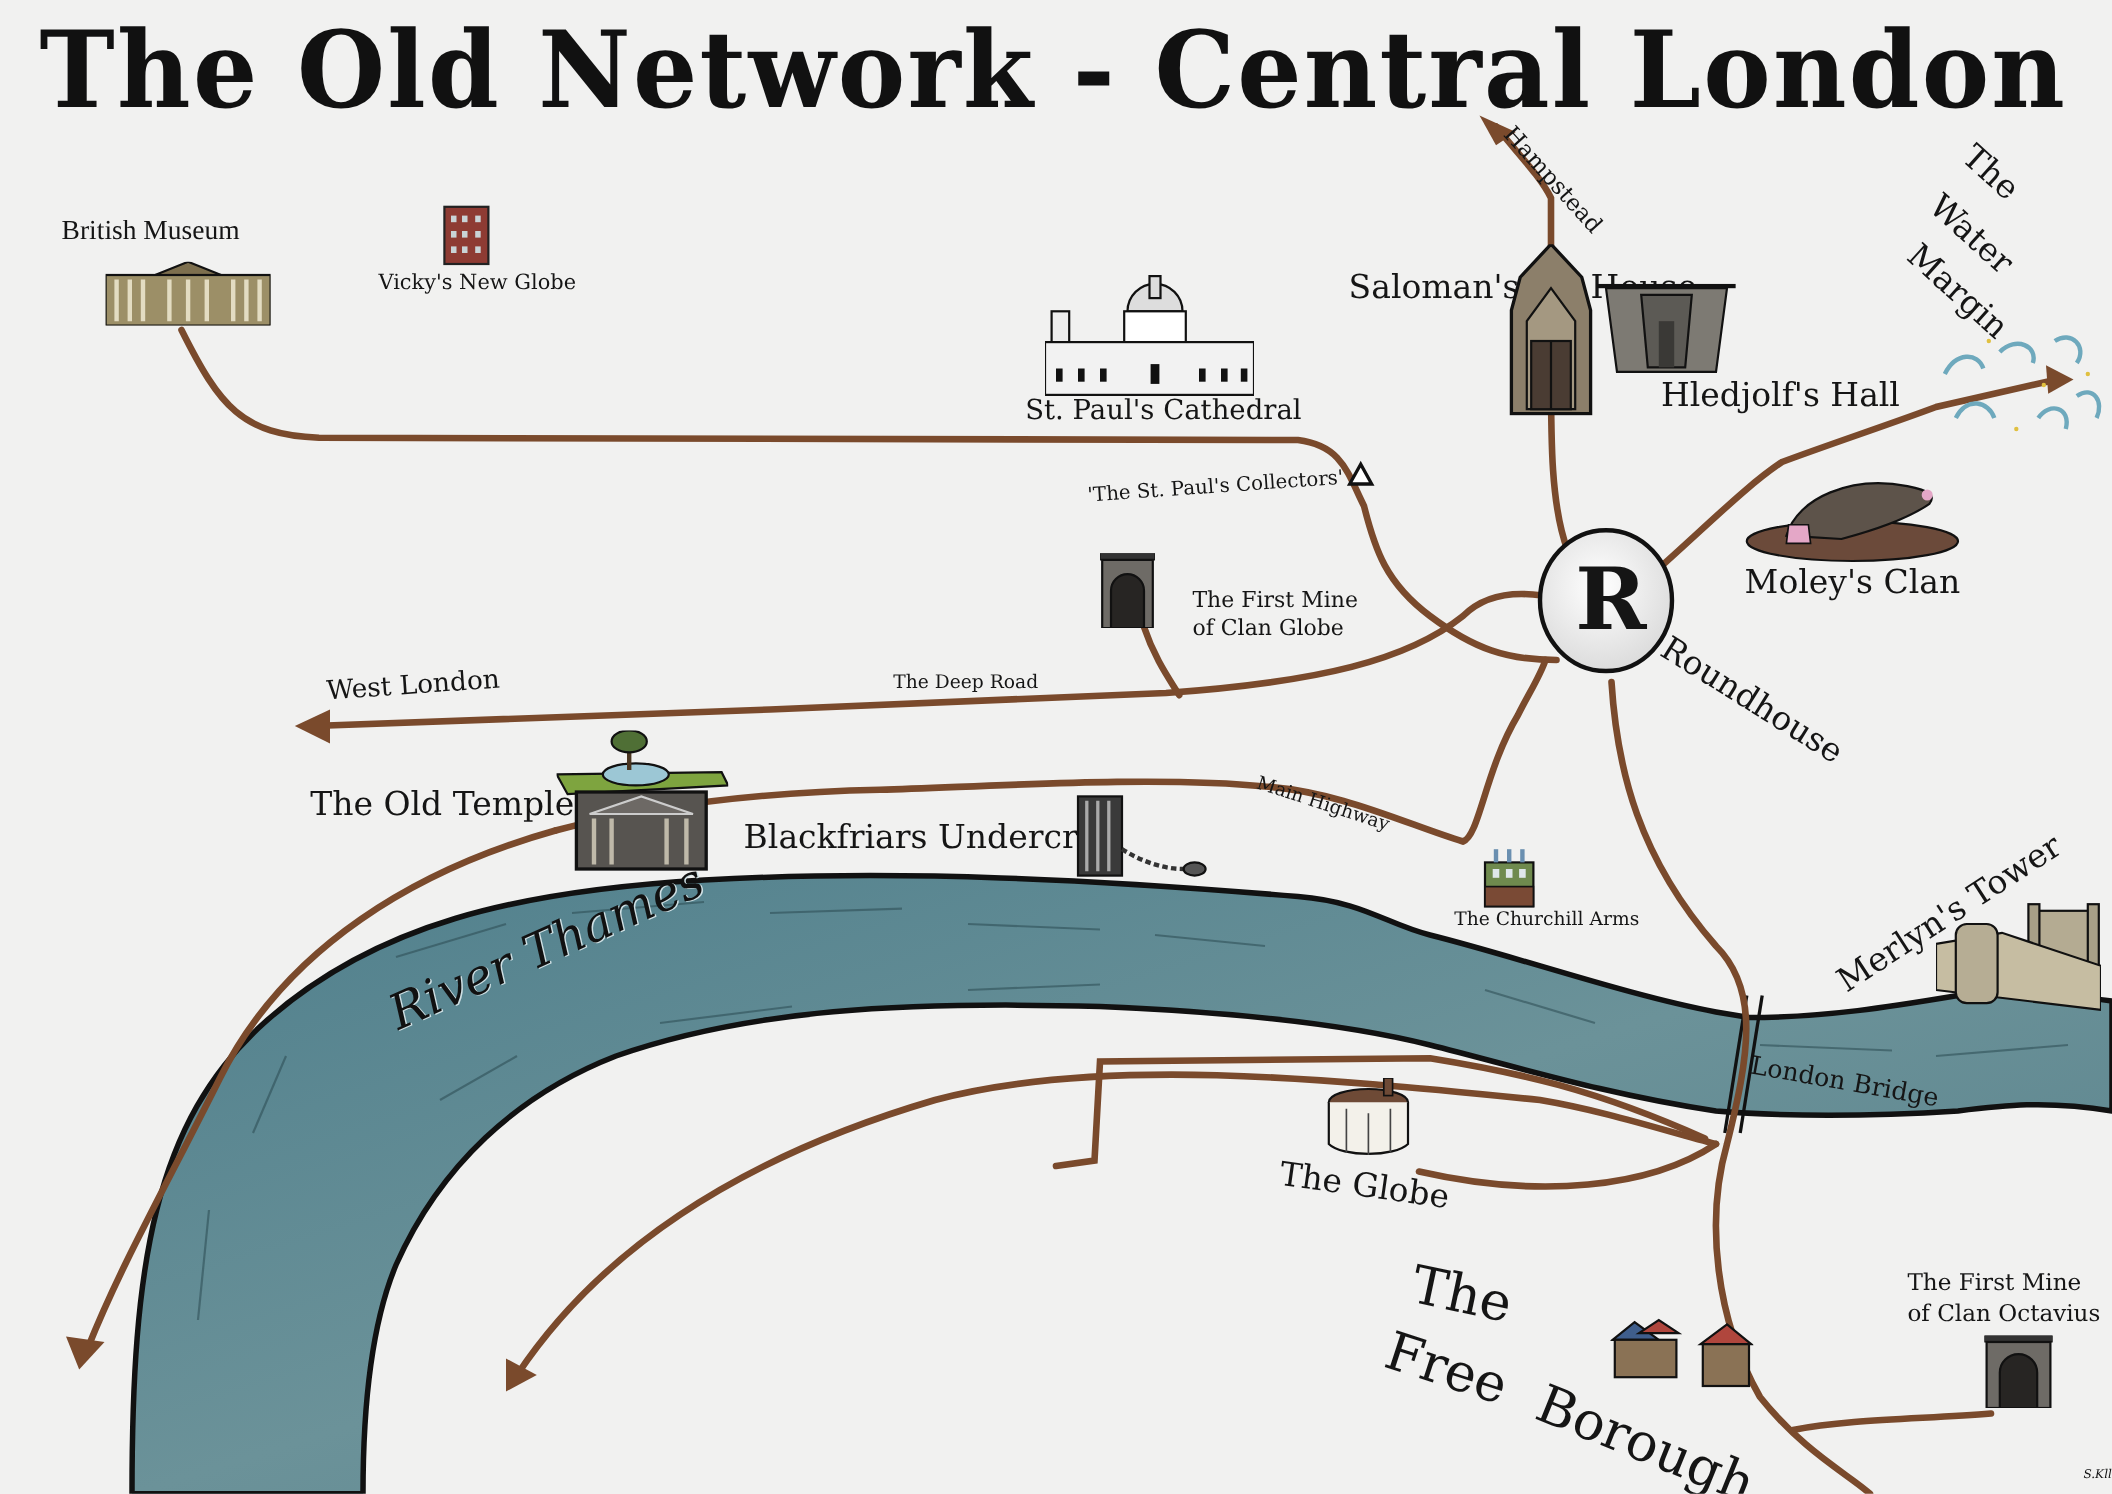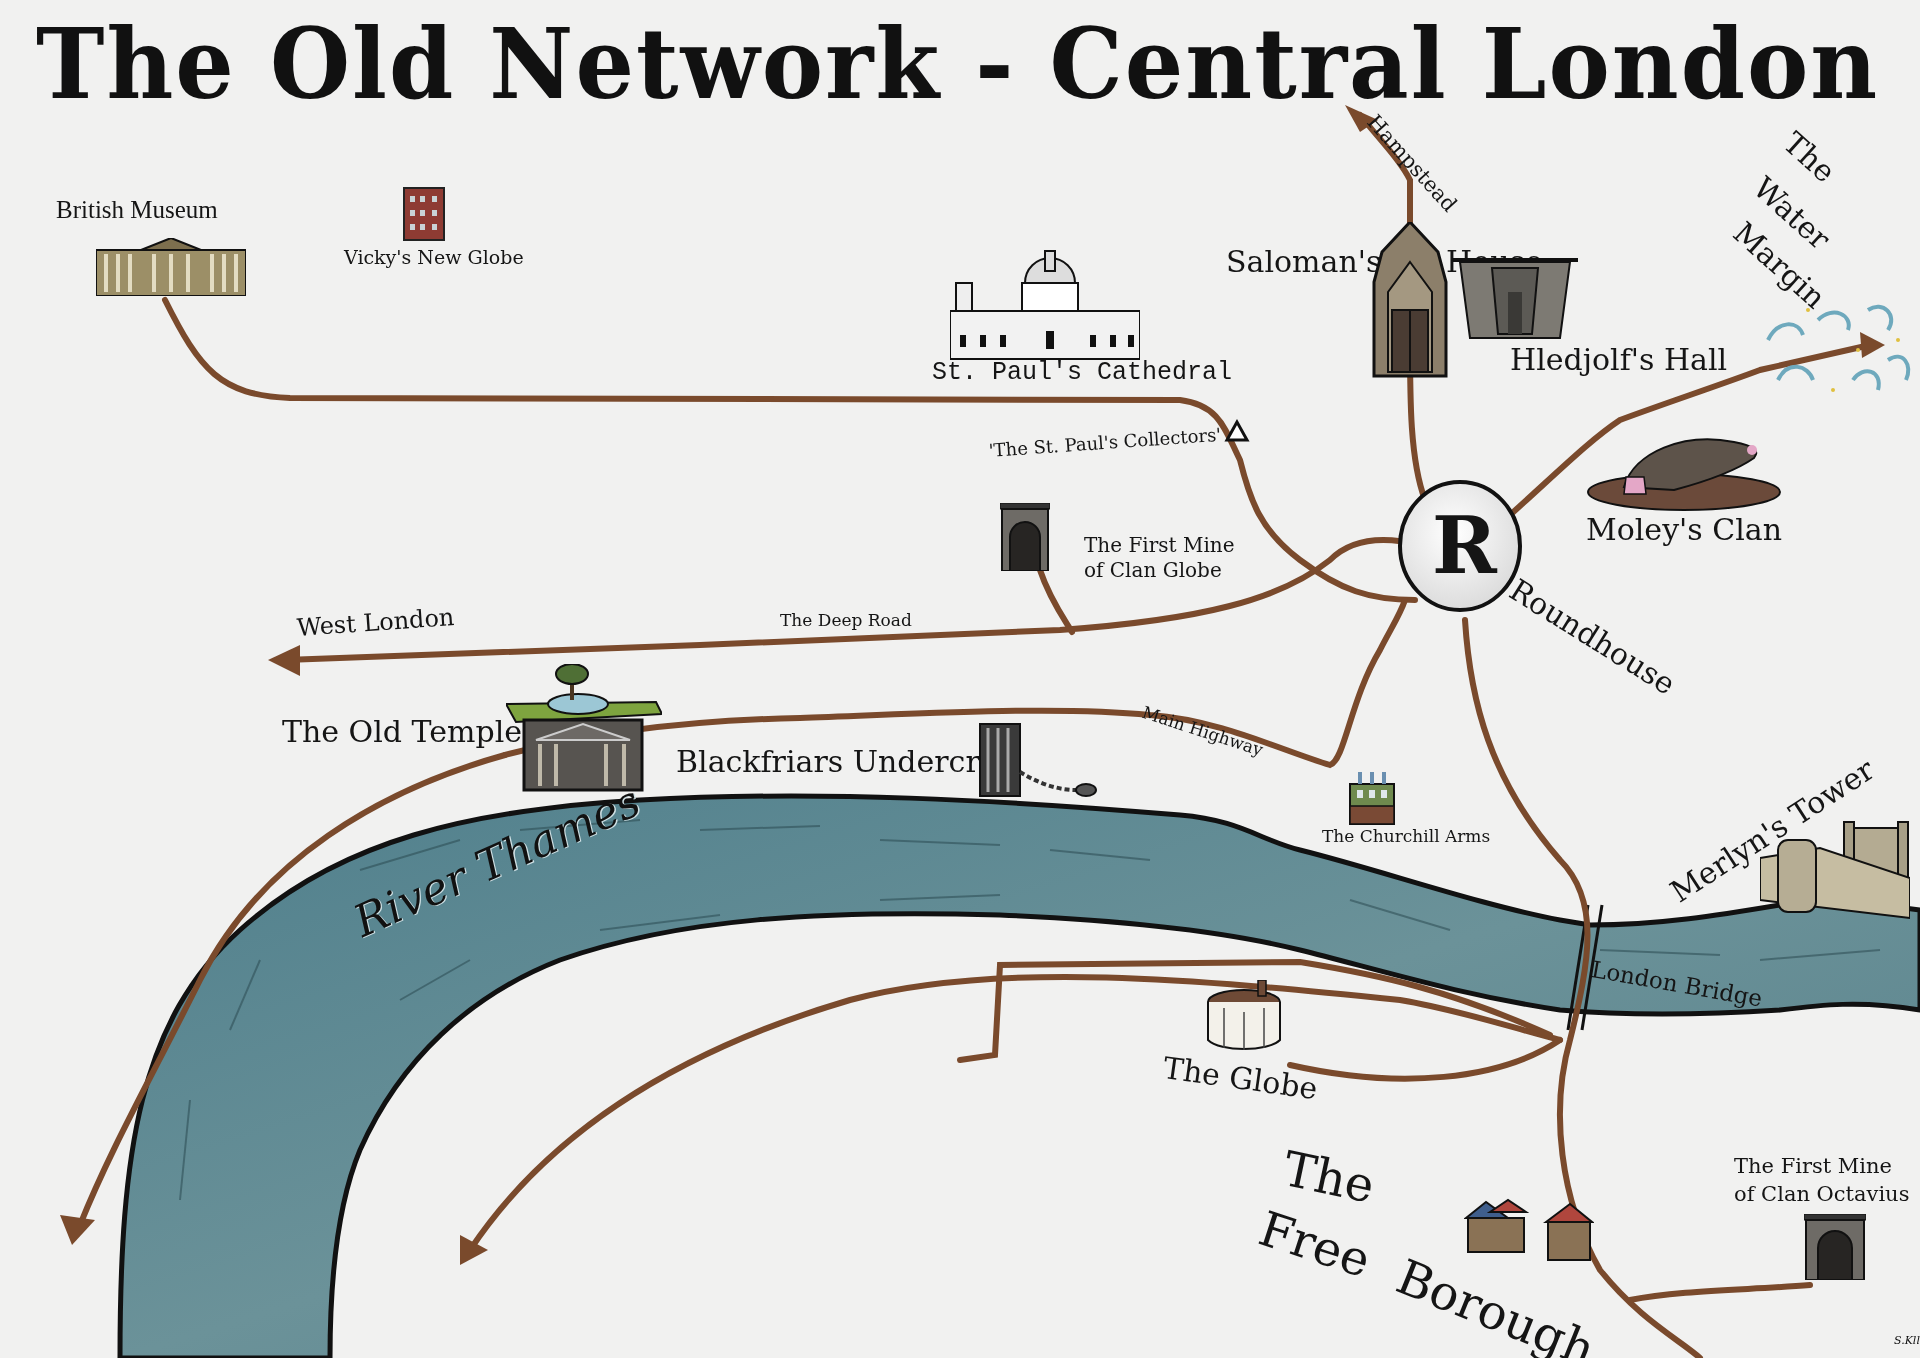--- a/index.html
+++ b/index.html
@@ -174,21 +174,21 @@
     <g fill="#111">
         <rect x="10" y="92" width="6" height="12"></rect>
         <rect x="30" y="92" width="6" height="12"></rect>
         <rect x="50" y="92" width="6" height="12"></rect>
     <rect x="96" y="88" width="8" height="18"></rect>
         <rect x="140" y="92" width="6" height="12"></rect>
         <rect x="160" y="92" width="6" height="12"></rect>
         <rect x="178" y="92" width="6" height="12"></rect>
       </g>
   </svg>
-  <div class="lbl md" style="left:932px;top:358px;font-family:Liberation Mono, monospace;">St. Paul's Cathedral</div>
+  <div class="lbl md" style="left:932px;top:358px;">St. Paul's Cathedral</div>
   <div class="lbl sm" style="left:988px;top:440px;transform:rotate(-4deg);">'The St. Paul's Collectors'</div>
 
   <div class="lbl lg" style="left:1226px;top:244px;">Saloman's</div>
   <svg class="icon" style="left:1370px;top:222px;" width="80" height="156">
     <path d="M 40 0 L 68 30 L 76 60 L 76 154 L 4 154 L 4 60 L 12 30 Z" fill="#8c7f6a" stroke="#111" stroke-width="3"></path>
     <path d="M 40 40 L 62 70 L 62 150 L 18 150 L 18 70 Z" fill="#a49881" stroke="#111" stroke-width="2"></path>
     <rect x="22" y="88" width="36" height="62" fill="#4a3c33" stroke="#111" stroke-width="2"></rect>
     <line x1="40" y1="88" x2="40" y2="150" stroke="#111" stroke-width="2"></line>
   </svg>
   <div class="lbl lg" style="left:1446px;top:244px;">House</div>
@@ -233,21 +233,21 @@
 
   <svg class="icon" style="left:1000px;top:503px;" width="50" height="68">
     <rect x="0" y="0" width="50" height="6" fill="#333" stroke="#111" stroke-width="1"></rect>
     <rect x="2" y="6" width="46" height="62" fill="#6e6b66" stroke="#111" stroke-width="2"></rect>
     <path d="M 10 68 L 10 34 A 15 15 0 0 1 40 34 L 40 68 Z" fill="#272523" stroke="#111" stroke-width="2"></path>
   </svg>
   <div class="lbl sm" style="left:1084px;top:533px;font-size:20px;">The First Mine</div>
   <div class="lbl sm" style="left:1084px;top:558px;font-size:20px;">of Clan Globe</div>
 
   <div class="lbl md" style="left:296px;top:614px;transform:rotate(-4deg);font-size:24px;">West London</div>
-  <div class="lbl sm" style="left:780px;top:610px;font-size:17px;">The Deep Road</div>
+  <div class="lbl sm" style="left:812px;top:610px;font-size:17px;">The Deep Road</div>
 
   <div class="lbl lg" style="left:282px;top:714px;">The Old Temple</div>
   <svg class="icon" style="left:506px;top:664px;" width="156" height="128">
     <path d="M 0 40 L 150 38 L 156 50 L 10 58 Z" fill="#7ea43f" stroke="#111" stroke-width="2"></path>
     <ellipse cx="72" cy="40" rx="30" ry="10" fill="#9cc7d5" stroke="#111" stroke-width="2"></ellipse>
     <line x1="66" y1="36" x2="66" y2="8" stroke="#4a3520" stroke-width="4"></line>
     <ellipse cx="66" cy="10" rx="16" ry="10" fill="#4f6f35" stroke="#111" stroke-width="2"></ellipse>
     <rect x="18" y="56" width="118" height="70" fill="#575450" stroke="#111" stroke-width="3"></rect>
     <polygon points="30,76 77,60 124,76" fill="#6d6965" stroke="#ccc" stroke-width="2"></polygon>
     <g stroke="#bfb9a9" stroke-width="4">

